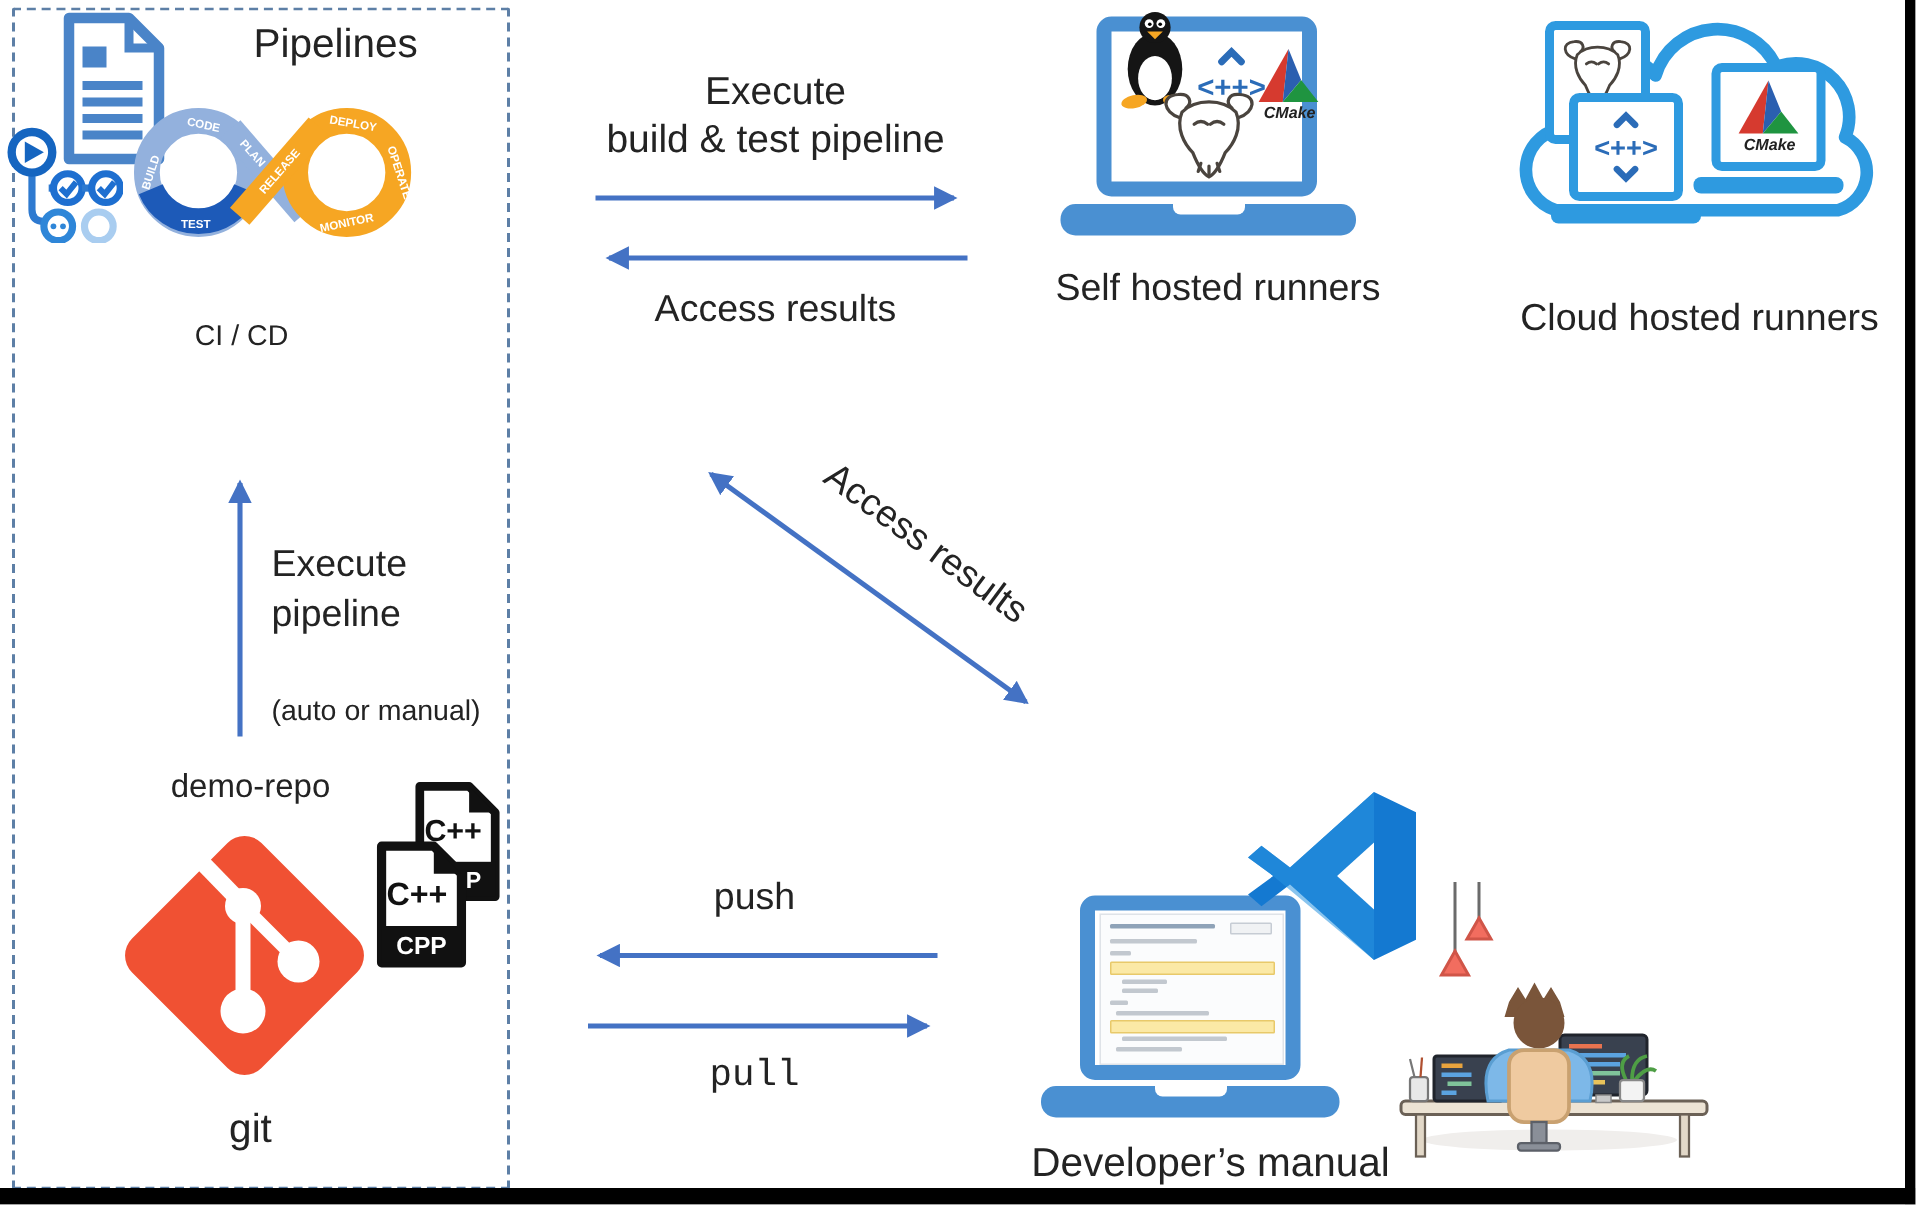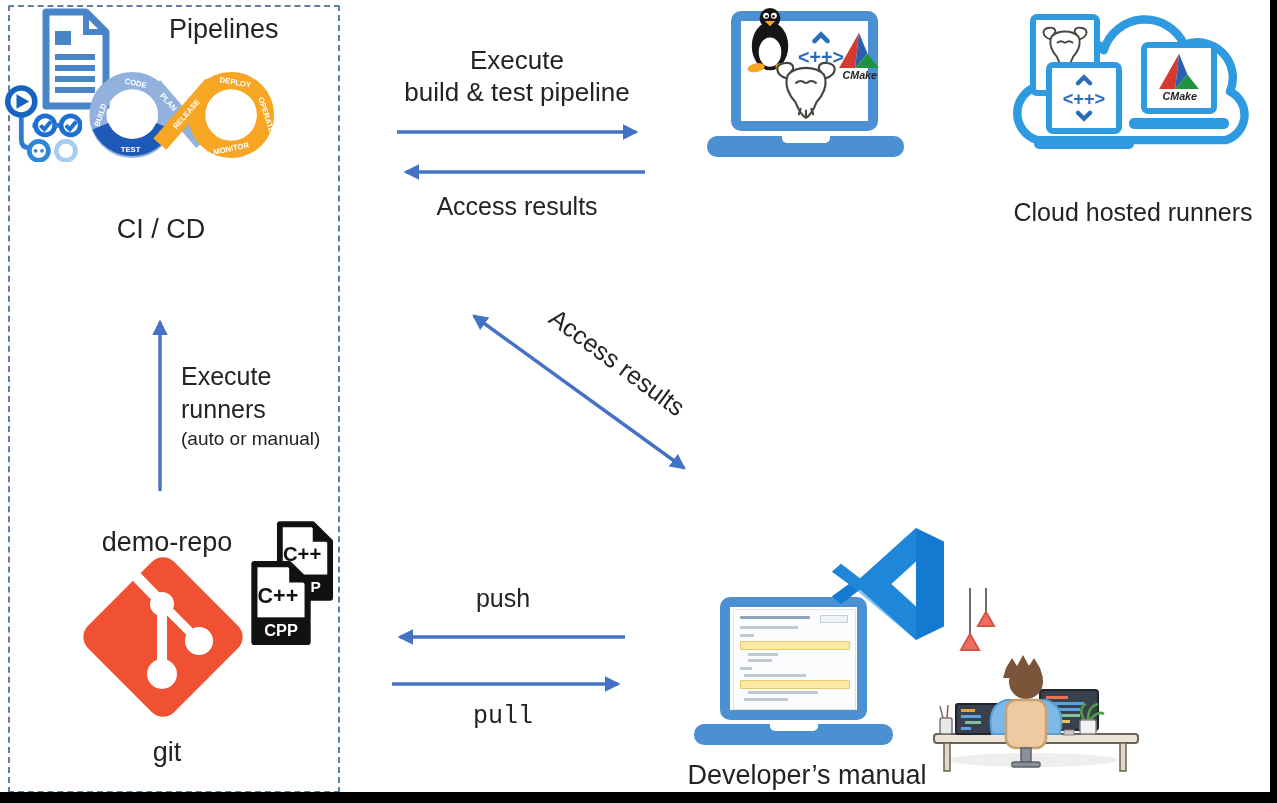--- a/index.html
+++ b/index.html
@@ -75,29 +75,29 @@
       <text x="74" y="30" transform="rotate(12 74 27)">CODE</text>
       <text x="112" y="52" transform="rotate(48 112 49)">PLAN</text>
       <text x="68" y="107">TEST</text>
       <text x="133" y="66" transform="rotate(-49 133 63)">RELEASE</text>
       <text x="190" y="29" transform="rotate(10 190 26)">DEPLOY</text>
       <text x="226" y="67" transform="rotate(72 226 64)">OPERATE</text>
       <text x="185" y="106" transform="rotate(-12 185 103)">MONITOR</text>
     </g>
   </svg>
 
-  <div class="abs lbl center" style="left:161px;top:214px;font-size:27px;">CI / CD</div>
+  <div class="abs lbl center" style="left:161px;top:214px;font-size:19px;">CI / CD</div>
 
   <div class="abs" style="left:181px;top:360px;">
     <div class="lbl" style="font-size:25px;line-height:33px;">Execute</div>
-    <div class="lbl" style="font-size:25px;line-height:33px;">runners</div>
-    <div class="lbl" style="font-size:19px;line-height:26px;">(auto or manual)</div>
+    <div class="lbl" style="font-size:25px;line-height:33px;">pipeline</div>
+    <div class="lbl" style="font-size:19px;line-height:26px;margin-top:36px;">(auto or manual)</div>
   </div>
 
-  <div class="abs lbl center" style="left:167px;top:527px;font-size:27px;">demo-repo</div>
+  <div class="abs lbl center" style="left:167px;top:511px;font-size:22px;">demo-repo</div>
 
   <div class="abs git-diamond" style="left:102px;top:576px;"></div>
   <svg class="abs" style="left:78px;top:552px;" width="170" height="170" viewBox="0 0 170 170">
     <line x1="50" y1="16" x2="84" y2="51" stroke="#fff" stroke-width="11"></line>
     <line x1="84" y1="52" x2="120" y2="88" stroke="#fff" stroke-width="9"></line>
     <line x1="84" y1="52" x2="84" y2="122" stroke="#fff" stroke-width="10"></line>
     <circle cx="84" cy="52" r="12" fill="#fff"></circle>
     <circle cx="121" cy="89" r="14" fill="#fff"></circle>
     <circle cx="84" cy="122" r="15" fill="#fff"></circle>
   </svg>
@@ -159,20 +159,21 @@
     <g fill="#fff" stroke="#4a443e" stroke-width="2.4" stroke-linecap="round">
       <path d="M18 22 C6 18 4 6 17 5 C26 4 28 11 23 15"></path>
       <path d="M62 22 C74 18 76 6 63 5 C54 4 52 11 57 15"></path>
       <path d="M20 18 C30 8 50 8 60 18 C65 30 58 42 52 48 C48 58 44 64 40 66 C36 64 32 58 28 48 C22 42 15 30 20 18 Z"></path>
       <path d="M29 27 q 5 -4 10 0" fill="none"></path>
       <path d="M41 27 q 5 -4 10 0" fill="none"></path>
       <path d="M34 56 l -2 6 M 40 58 l 0 6 M 46 56 l 2 6" fill="none"></path>
     </g>
   </svg>
 
+  <div class="abs lbl center" style="left:812px;top:178px;font-size:25px;">Self hosted runners</div>
 
   <svg class="abs" style="left:998px;top:2px;" width="262" height="164" viewBox="0 0 280 172">
     <path d="M42 146 A30 30 0 0 1 44 88 A40 40 0 0 1 113 50 A46 46 0 0 1 199 44 A38 38 0 0 1 248 94 A28 28 0 0 1 243 146 Z" fill="#ffffff" stroke="#2e9ae0" stroke-width="9" stroke-linejoin="round"></path>
   </svg>
 
   <div class="abs mini-screen" style="left:1030px;top:14px;width:70px;height:82px;"></div>
   <svg class="abs" style="left:1038px;top:22px;" width="54" height="52" viewBox="0 0 80 70">
     <g fill="#fff" stroke="#4a443e" stroke-width="2.8" stroke-linecap="round">
       <path d="M18 22 C6 18 4 6 17 5 C26 4 28 11 23 15"></path>
       <path d="M62 22 C74 18 76 6 63 5 C54 4 52 11 57 15"></path>

